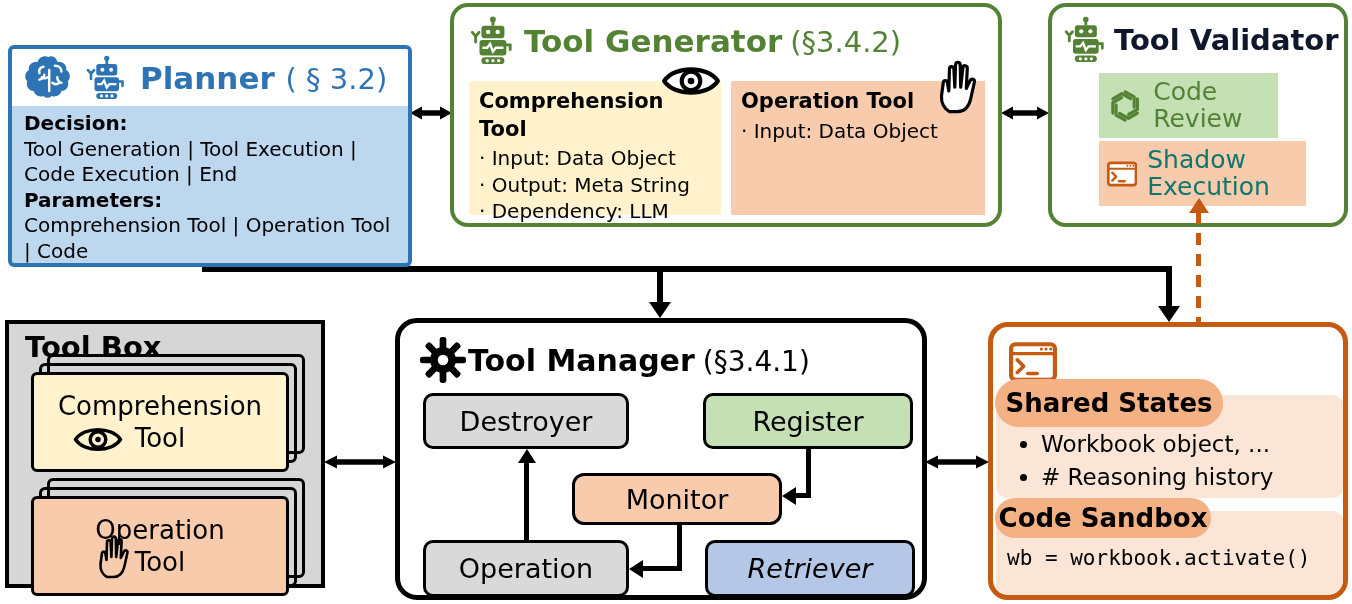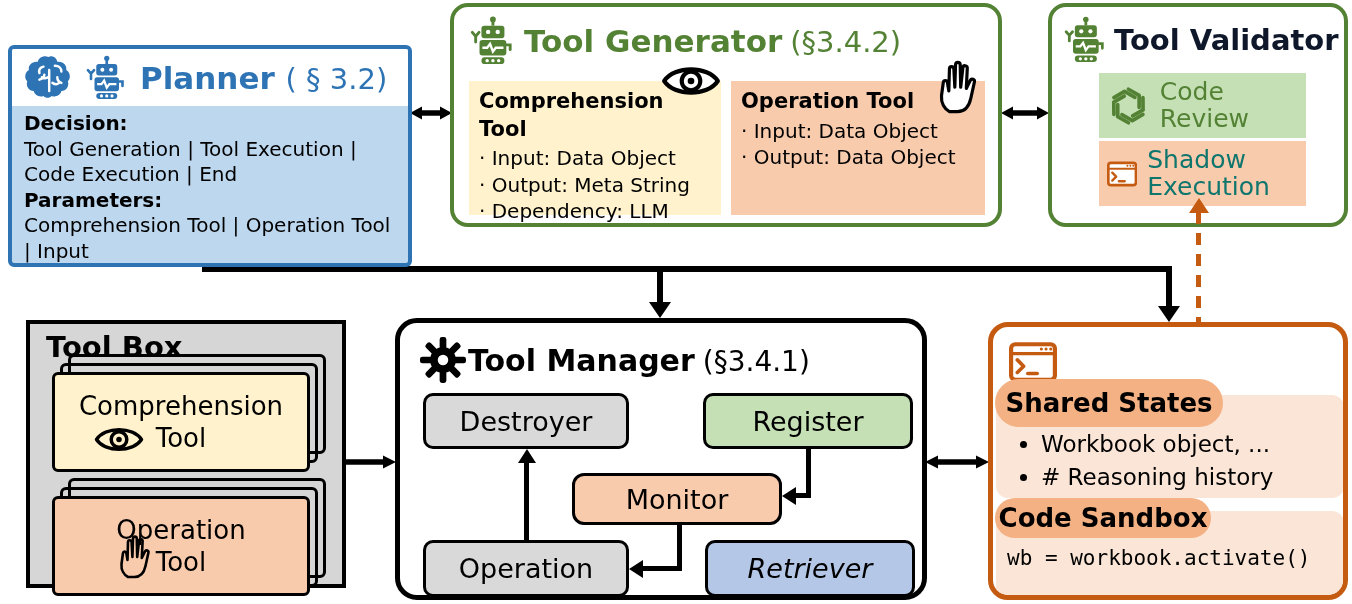--- a/index.html
+++ b/index.html
@@ -40,27 +40,27 @@
   .gtool .gt-title{font-weight:bold;font-size:21px;margin-bottom:2px;}
   #gen-eye{left:206px;top:53px;}
   #gen-hand{left:482px;top:50px;}
 
   
   #validator{left:1048px;top:3px;width:300px;height:224px;border:4px solid #548235;
              border-radius:18px;background:#fff;}
   #validator .ph{padding:8px 0 0 10px;gap:8px;}
   #validator .title{font-size:29px;font-weight:bold;color:#0f172a;}
   .vrow{position:absolute;display:flex;align-items:center;gap:10px;box-sizing:border-box;padding:4px 8px;}
-  #vreview{left:47px;top:66px;width:207px;height:65px;background:#C5E0B4;}
+  #vreview{left:47px;top:66px;width:179px;height:65px;background:#C5E0B4;}
   #vshadow{left:47px;top:134px;width:207px;height:65px;background:#F8CBAD;}
   #vreview .vtxt{color:#548235;font-size:25px;line-height:1.05;}
   #vshadow .vtxt{color:#0f766e;font-size:25px;line-height:1.05;}
 
   
-  #toolbox{left:5px;top:320px;width:320px;height:268px;background:#D6D6D6;border:4px solid #000;margin-left:21px;}
+  #toolbox{left:5px;top:320px;width:320px;height:268px;background:#D6D6D6;border:4px solid #000;}
   #toolbox .tb-title{position:absolute;left:16px;top:6px;font-size:29px;font-weight:bold;}
   .card,.card-layer{position:absolute;box-sizing:border-box;border:3px solid #000;border-radius:6px;}
   .card{display:flex;align-items:center;justify-content:center;text-align:center;
         font-size:26px;line-height:1.25;padding:4px 14px;}
   .stackA .card-layer,.stackA.card{background:#FFF2CC;}
   .stackB .card-layer,.stackB.card{background:#F8CBAD;}
   .card .icon-in-card{position:absolute;}
 
   
   #manager{left:395px;top:318px;width:532px;height:282px;border:5px solid #000;
@@ -157,21 +157,21 @@
           <circle cx="26" cy="46.5" r="1.8" fill="#fff"></circle>
           <circle cx="32" cy="46.5" r="1.8" fill="#fff"></circle>
       </svg>
       <span class="title"><span>Planner</span>
         <span class="sect">( § 3.2)</span></span>
     </div>
     <div class="pb">
       <div class="lbl">Decision:</div>
       <div>Tool Generation | Tool Execution | Code Execution | End</div>
       <div class="lbl">Parameters:</div>
-      <div>Comprehension Tool | Operation Tool | Input</div>
+      <div>Comprehension Tool | Operation Tool | Code</div>
     </div>
   </div>
 
   <div class="box" id="generator">
     <div class="ph hdr">
       <svg width="46" height="52" viewBox="0 0 48 52">
         <g fill="#548235">
           <circle cx="26" cy="3.5" r="3"></circle>
             <rect x="24.5" y="5" width="3" height="5"></rect>
           <rect x="14" y="10" width="24" height="13" rx="3"></rect>
@@ -191,21 +191,20 @@
     </div>
     <div class="gtool" id="gcomp">
       <div class="gt-title">Comprehension Tool</div>
       <div>· Input: Data Object</div>
       <div>· Output: Meta String</div>
       <div>· Dependency: LLM</div>
     </div>
     <div class="gtool" id="gop">
       <div class="gt-title">Operation Tool</div>
       <div>· Input: Data Object</div>
-      <div>· Output: Data Object</div>
     </div>
     <svg class="abs" id="gen-eye" width="62" height="42" viewBox="0 0 60 40">
       <path d="M4 20 C14 5 46 5 56 20 C46 35 14 35 4 20 Z" fill="#fff" stroke="#000" stroke-width="4" stroke-linejoin="round"></path>
       <circle cx="30" cy="20" r="9" fill="#fff" stroke="#000" stroke-width="4"></circle>
       <circle cx="30" cy="20" r="3.2" fill="#000"></circle>
     </svg>
     <svg class="abs" id="gen-hand" width="44" height="58" viewBox="0 0 36 46">
       <path d="M11 44 C7 42 4 37 4.5 31 L6 20 C6.3 18 9 18 9.3 20 L10.5 27 L11 9 C11 6.6 14.4 6.6 14.6 9 L15.4 24 L16 5.5 C16.1 3 19.6 3 19.8 5.5 L20.2 24 L22 8 C22.3 5.6 25.7 6 25.6 8.4 L24.8 25 L28 18.5 C29 16.4 32 17.6 31.4 19.8 L28.5 33 C27 40 23.5 44 17.5 44 Z" fill="#fff" stroke="#000" stroke-width="2.6" stroke-linejoin="round"></path>
     </svg>
   </div>

